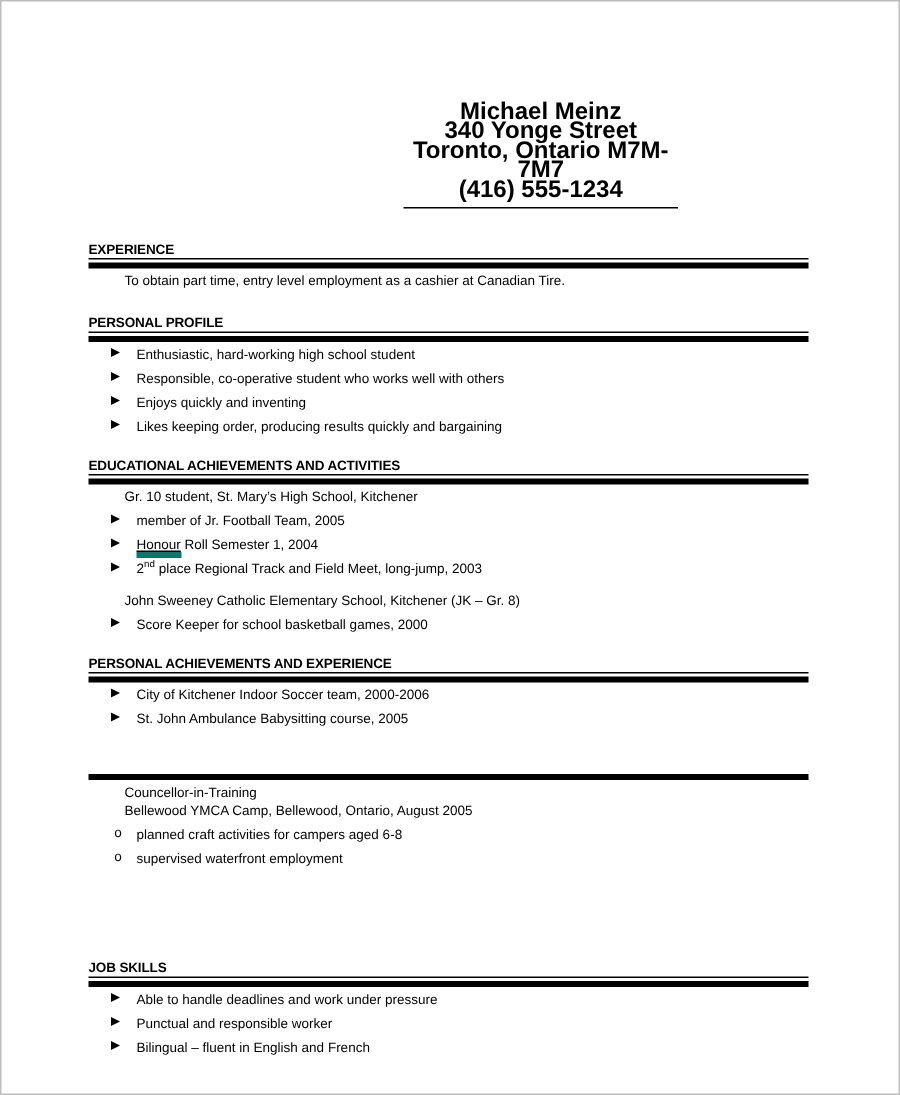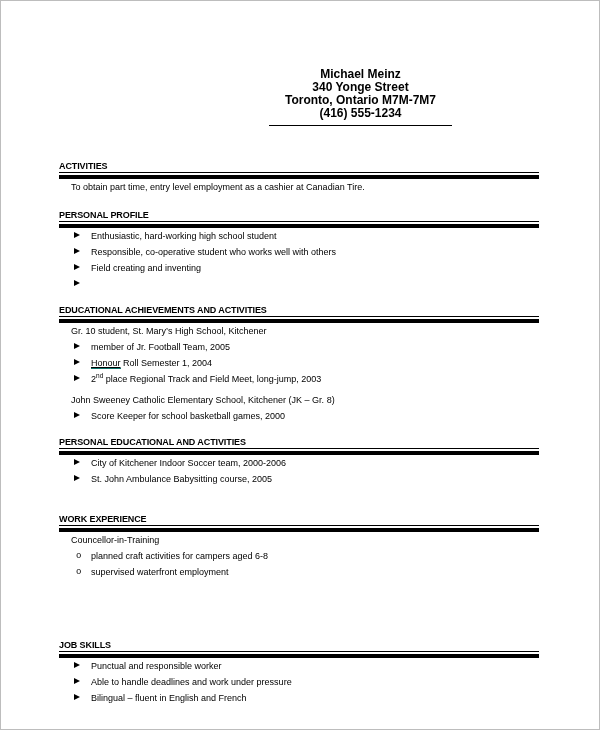--- a/index.html
+++ b/index.html
@@ -17,101 +17,102 @@
   }
 
   
   .contact {
     position: absolute;
     left: 268px;
     top: 67px;
     width: 183px;
     text-align: center;
     font-weight: bold;
-    font-size: 12px;
+    font-size: 16px;
     line-height: 13px;
     border-bottom: 1px solid #000;
     padding-bottom: 5px;
   }
 
   
   .section { position: absolute; left: 58px; width: 480px; }
   .section-title {
     font-size: 9px;
     font-weight: bold;
     line-height: 11px;
     letter-spacing: -0.1px;
     border-bottom: 1px solid #000;
   }
   .section-bar { height: 4px; background: #000; margin-top: 2px; }
   .section-body { margin-top: 2px; font-size: 9px; line-height: 12px; }
 
   .row { margin-top: 4px; }
   .section-body > .row:first-child { margin-top: 2px; }
-  .row.plain { margin-left: 12px; }
+  .row.plain { margin-left: 24px; }
   .row.plain + .row.plain { margin-top: 0; }
   .row.bullet { display: flex; align-items: flex-end; }
   .row.spacer { height: 5px; margin: 0; }
 
   .glyph { flex: none; display: inline-block; }
   .glyph-arrow { margin-left: 15px; width: 17px; }
   .glyph-arrow .tri {
     display: inline-block;
     width: 0; height: 0;
     border-left: 6px solid #000;
     border-top: 3.5px solid transparent;
     border-bottom: 3.5px solid transparent;
     margin-bottom: 1px;
   }
   .glyph-circle { margin-left: 17px; width: 15px; font-family: "Liberation Mono", "DejaVu Sans Mono", monospace; font-size: 9px; }
 
   .txt sup { font-size: 6.5px; line-height: 0; }
   .misspelled {
     text-decoration: underline;
-    border-bottom: 1px solid #0f766e;
+    border-bottom: 4px solid #0f766e;
   }
 </style>
 </head>
 <body>
 
 <div class="page">
 
   <div class="contact">
     <div>Michael Meinz</div>
     <div>340 Yonge Street</div>
     <div>Toronto, Ontario M7M-7M7</div>
     <div>(416) 555-1234</div>
   </div>
 
   <div class="section" style="top:160px">
-    <div class="section-title">ACTIVITIES</div>
+    <div class="section-title">EXPERIENCE</div>
     <div class="section-bar"></div>
     <div class="section-body">
         <div class="row plain"><span class="txt"><span>To obtain part time, entry level employment as a cashier at Canadian Tire.</span></span></div>
       </div>
   </div>
 
   <div class="section" style="top:209px">
     <div class="section-title">PERSONAL PROFILE</div>
     <div class="section-bar"></div>
     <div class="section-body">
         <div class="row bullet">
           <span class="glyph glyph-arrow"><span class="tri"></span></span>
           <span class="txt"><span>Enthusiastic, hard-working high school student</span></span>
         </div>
         <div class="row bullet">
           <span class="glyph glyph-arrow"><span class="tri"></span></span>
           <span class="txt"><span>Responsible, co-operative student who works well with others</span></span>
         </div>
         <div class="row bullet">
           <span class="glyph glyph-arrow"><span class="tri"></span></span>
-          <span class="txt"><span>Field creating and inventing</span></span>
+          <span class="txt"><span>Enjoys quickly and inventing</span></span>
         </div>
         <div class="row bullet">
           <span class="glyph glyph-arrow"><span class="tri"></span></span>
+          <span class="txt"><span>Likes keeping order, producing results quickly and bargaining</span></span>
         </div>
       </div>
   </div>
 
   <div class="section" style="top:304px">
     <div class="section-title">EDUCATIONAL ACHIEVEMENTS AND ACTIVITIES</div>
     <div class="section-bar"></div>
     <div class="section-body">
         <div class="row plain"><span class="txt"><span>Gr. 10 student, St. Mary’s High School, Kitchener</span></span></div>
         <div class="row bullet">
@@ -129,61 +130,61 @@
         <div class="row spacer"></div>
         <div class="row plain"><span class="txt"><span>John Sweeney Catholic Elementary School, Kitchener (JK – Gr. 8)</span></span></div>
         <div class="row bullet">
           <span class="glyph glyph-arrow"><span class="tri"></span></span>
           <span class="txt"><span>Score Keeper for school basketball games, 2000</span></span>
         </div>
       </div>
   </div>
 
   <div class="section" style="top:436px">
-    <div class="section-title">PERSONAL EDUCATIONAL AND ACTIVITIES</div>
+    <div class="section-title">PERSONAL ACHIEVEMENTS AND EXPERIENCE</div>
     <div class="section-bar"></div>
     <div class="section-body">
         <div class="row bullet">
           <span class="glyph glyph-arrow"><span class="tri"></span></span>
           <span class="txt"><span>City of Kitchener Indoor Soccer team, 2000-2006</span></span>
         </div>
         <div class="row bullet">
           <span class="glyph glyph-arrow"><span class="tri"></span></span>
           <span class="txt"><span>St. John Ambulance Babysitting course, 2005</span></span>
         </div>
       </div>
   </div>
 
   <div class="section" style="top:513px">
-    <div class="section-title">WORK EXPERIENCE</div>
     <div class="section-bar"></div>
     <div class="section-body">
         <div class="row plain"><span class="txt"><span>Councellor-in-Training</span></span></div>
+        <div class="row plain"><span class="txt"><span>Bellewood YMCA Camp, Bellewood, Ontario, August 2005</span></span></div>
         <div class="row bullet">
           <span class="glyph glyph-circle">o</span>
           <span class="txt"><span>planned craft activities for campers aged 6-8</span></span>
         </div>
         <div class="row bullet">
           <span class="glyph glyph-circle">o</span>
           <span class="txt"><span>supervised waterfront employment</span></span>
         </div>
       </div>
   </div>
 
   <div class="section" style="top:639px">
     <div class="section-title">JOB SKILLS</div>
     <div class="section-bar"></div>
     <div class="section-body">
         <div class="row bullet">
           <span class="glyph glyph-arrow"><span class="tri"></span></span>
-          <span class="txt"><span>Punctual and responsible worker</span></span>
+          <span class="txt"><span>Able to handle deadlines and work under pressure</span></span>
         </div>
         <div class="row bullet">
           <span class="glyph glyph-arrow"><span class="tri"></span></span>
-          <span class="txt"><span>Able to handle deadlines and work under pressure</span></span>
+          <span class="txt"><span>Punctual and responsible worker</span></span>
         </div>
         <div class="row bullet">
           <span class="glyph glyph-arrow"><span class="tri"></span></span>
           <span class="txt"><span>Bilingual – fluent in English and French</span></span>
         </div>
       </div>
   </div>
 
 </div>
 

